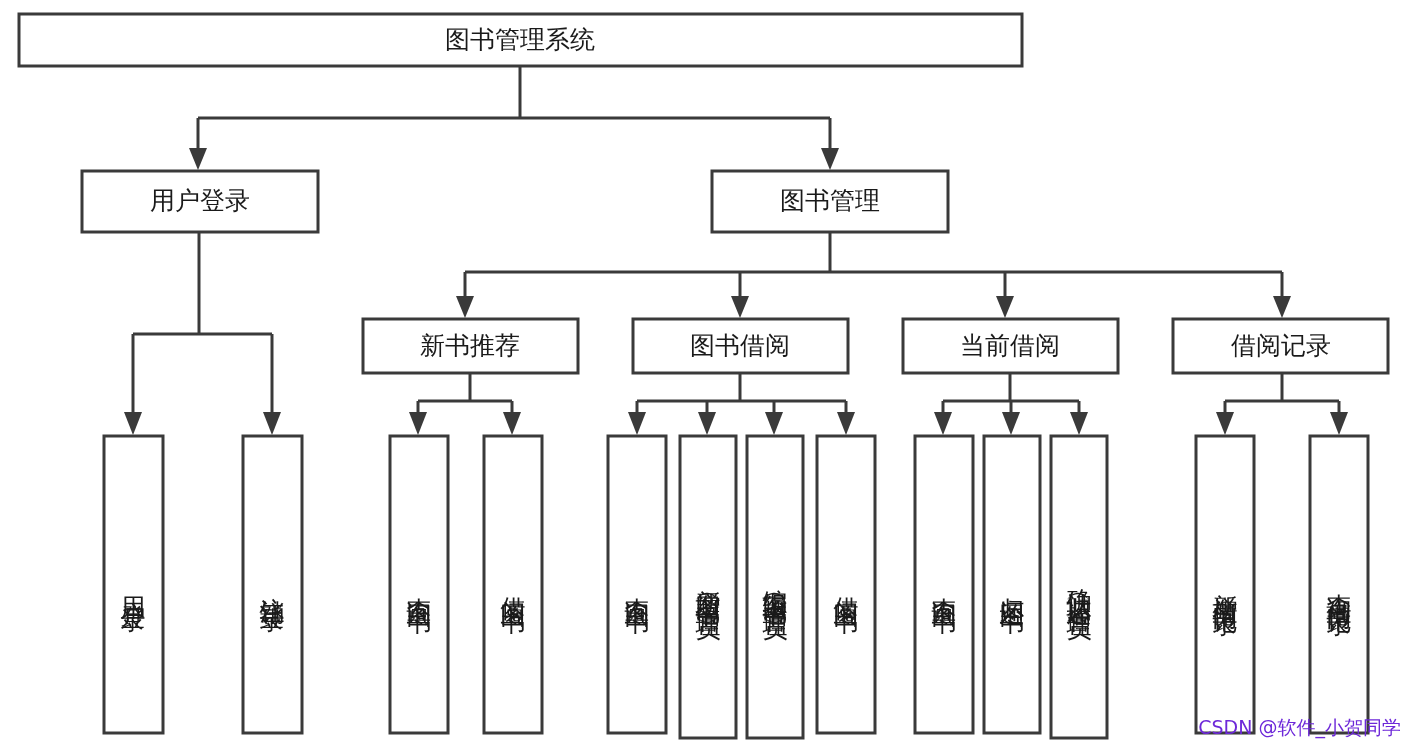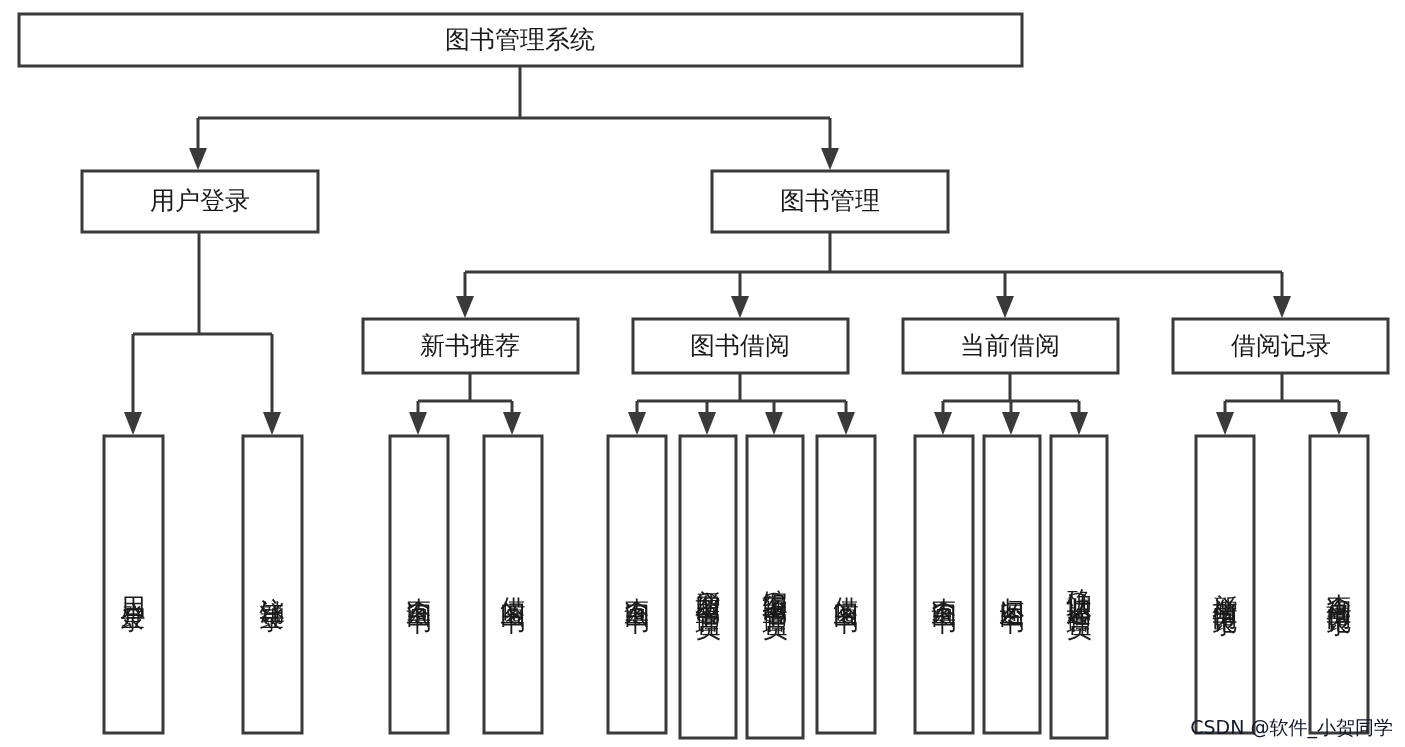--- a/index.html
+++ b/index.html
@@ -39,25 +39,25 @@
   }
   .node-label-h {
     font-family: "DejaVu Sans", "Liberation Sans", sans-serif;
     font-size: 25px;
     fill: #1a1a1a;
     text-anchor: middle;
     dominant-baseline: middle;
   }
   .watermark-text {
     position: absolute;
-    right: 12px;
+    right: 4px;
     bottom: 6px;
     font-family: "DejaVu Sans", "Liberation Sans", sans-serif;
     font-size: 19px;
-    color: #0f172a;
+    color: #6d28d9;
     white-space: nowrap;
     pointer-events: none;
   }
 </style>
 </head>
 <body>
 
 <svg id="diagram" viewBox="0 0 1405 747" xmlns="http://www.w3.org/2000/svg">
 
   <g>

